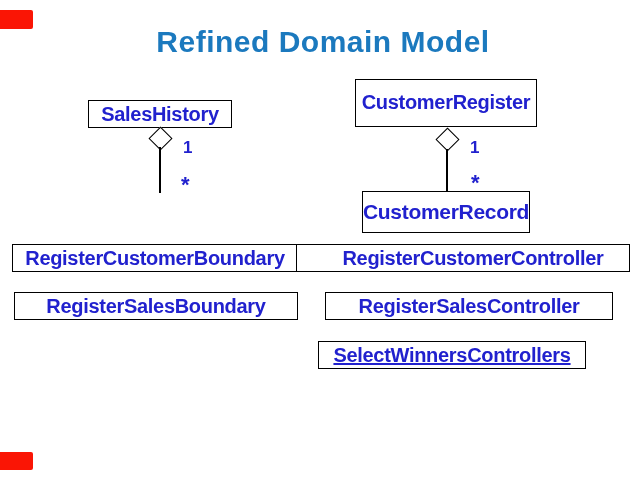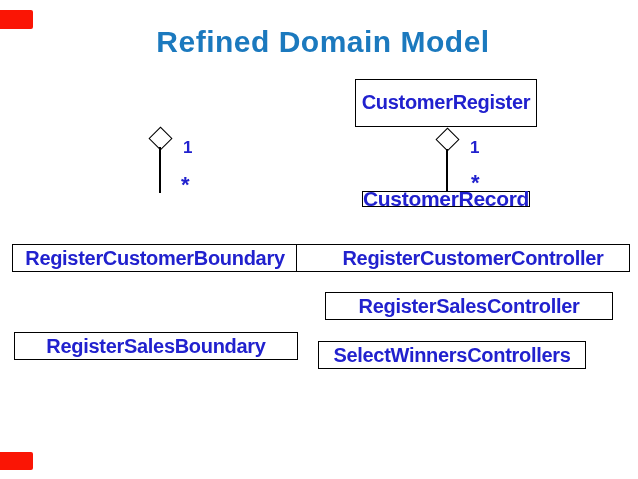--- a/index.html
+++ b/index.html
@@ -51,28 +51,28 @@
     color: var(--c-label, #2121ce);
     font-weight: bold;
     font-size: 20px;
     letter-spacing: -0.3px;
     white-space: nowrap;
   }
   .box-sales-history     { left: 88px;  top: 100px; width: 144px; height: 28px; }
   .box-customer-register { left: 355px; top: 79px;  width: 182px; height: 48px;
                            align-items: flex-end; padding-bottom: 12px; }
   .box-sales-records     { left: 88px;  top: 192px; width: 147px; height: 26px; font-size: 21px; }
-  .box-customer-record   { left: 362px; top: 191px; width: 168px; height: 16px; font-size: 21px; }
+  .box-customer-record   { left: 362px; top: 191px; width: 168px; height: 42px; font-size: 21px; }
 
   .box-rcb { left: 12px;  top: 244px; width: 286px; height: 28px; }
   .box-rcc { left: 296px; top: 244px; width: 334px; height: 28px; padding-left: 20px; }
-  .box-rsb { left: 14px;  top: 292px; width: 284px; height: 28px; margin-top: 40px; }
+  .box-rsb { left: 14px;  top: 292px; width: 284px; height: 28px; }
   .box-rsc { left: 325px; top: 292px; width: 288px; height: 28px; }
   .box-swb { left: 14px;  top: 341px; width: 284px; height: 28px; }
-  .box-swc { left: 318px; top: 341px; width: 268px; height: 28px; }
+  .box-swc { left: 318px; top: 341px; width: 268px; height: 28px; text-decoration: underline; }
 
   
   .diamond {
     position: absolute;
     width: 15px;
     height: 15px;
     background: #ffffff;
     border: 1.5px solid var(--c-border, #000000);
     transform: rotate(45deg);
   }
@@ -105,20 +105,23 @@
 </head>
 <body>
 
 <div class="slide">
 
   <div class="accent accent-top"></div>
   <div class="accent accent-bottom"></div>
 
   <h1 class="title">Refined Domain Model</h1>
 
+  <div class="ubox box-sales-history">
+    <span>SalesHistory</span>
+  </div>
   <div class="diamond diamond-left"></div>
   <span class="mult mult-one one-left">1</span>
   <div class="vline vline-left"></div>
   <span class="mult mult-many star-left">*</span>
 
   <div class="ubox box-customer-register">
     <span>CustomerRegister</span>
   </div>
   <div class="diamond diamond-right"></div>
   <span class="mult mult-one one-right">1</span>

